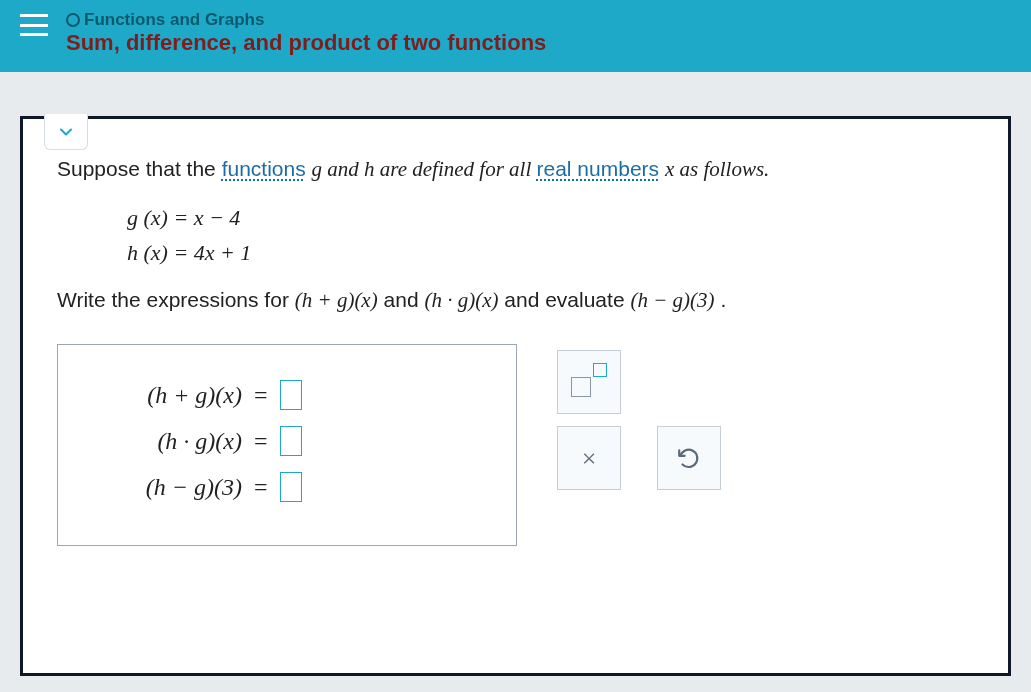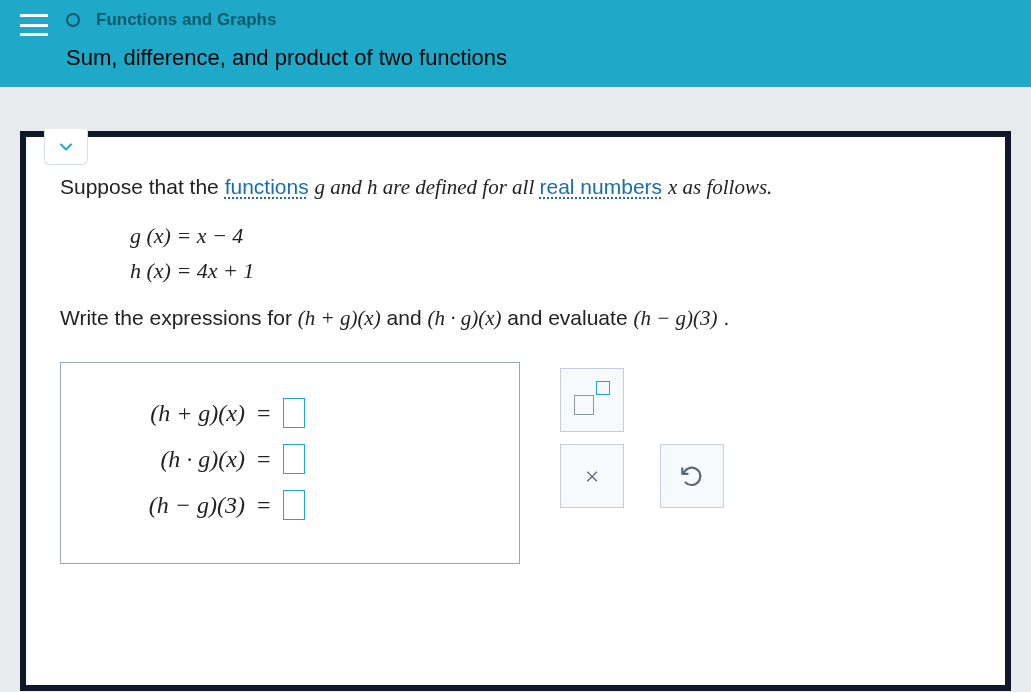--- a/index.html
+++ b/index.html
@@ -22,28 +22,28 @@
     width: 28px; height: 22px;
     display: flex; flex-direction: column; justify-content: space-between;
     margin-top: 4px;
     cursor: pointer;
   }
   .hamburger span {
     display: block; height: 3px; background: #fff; width: 100%;
   }
   .header-text { color: #fff; }
   .breadcrumb {
-    display: flex; align-items: center; gap: 16px;
+    display: flex; align-items: center; gap: 4px;
     color: #0c5a6b; font-size: 17px; font-weight: 600;
   }
   .crumb-circle {
     width: 14px; height: 14px; border: 2px solid #0c5a6b; border-radius: 50%;
   }
   .topic-title {
-    color: #000000; font-size: 22px; font-weight: 400; margin-top: 15px;
+    color: #7f1d1d; font-size: 22px; font-weight: 700; margin-top: 0;
   }
   .content-wrap {
     position: relative;
     padding: 0 0 0 0;
   }
   .collapse-tab {
     position: absolute;
     left: 44px; top: -2px;
     width: 44px; height: 36px;
     background: #fff;
@@ -52,21 +52,21 @@
     border-radius: 0 0 6px 6px;
     display: flex; align-items: center; justify-content: center;
     cursor: pointer;
     z-index: 2;
   }
   .collapse-tab svg { width: 20px; height: 20px; }
   .card {
     background: #fff;
     margin: 44px 20px 20px 20px;
     padding: 34px 34px 40px 34px;
-    border: 6px solid #0f172a;
+    border: 3px solid #0f172a;
     font-size: 21px;
     color: #222;
     line-height: 1.5;
     position: relative;
     min-height: 560px;
   }
   .term-link {
     color: #1a6ea8;
     text-decoration: underline dotted;
     text-underline-offset: 3px;

